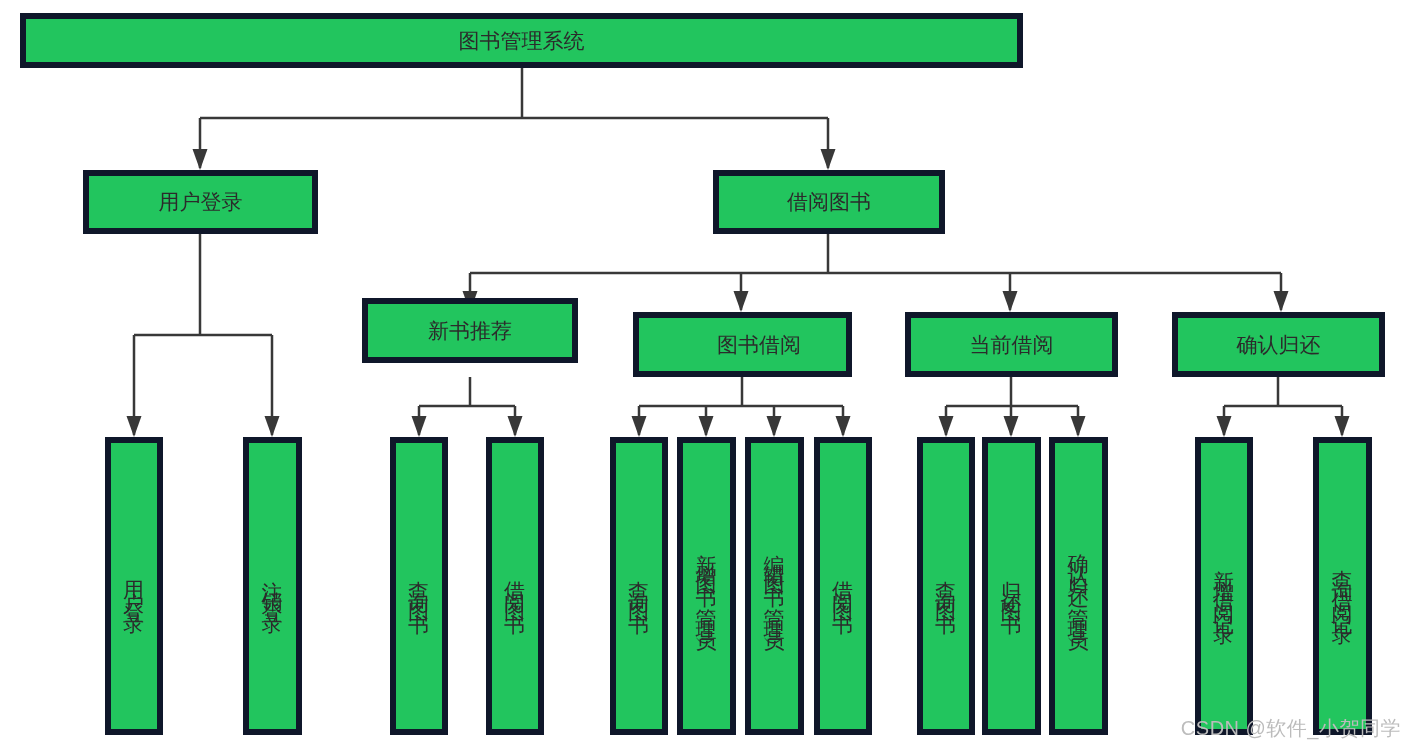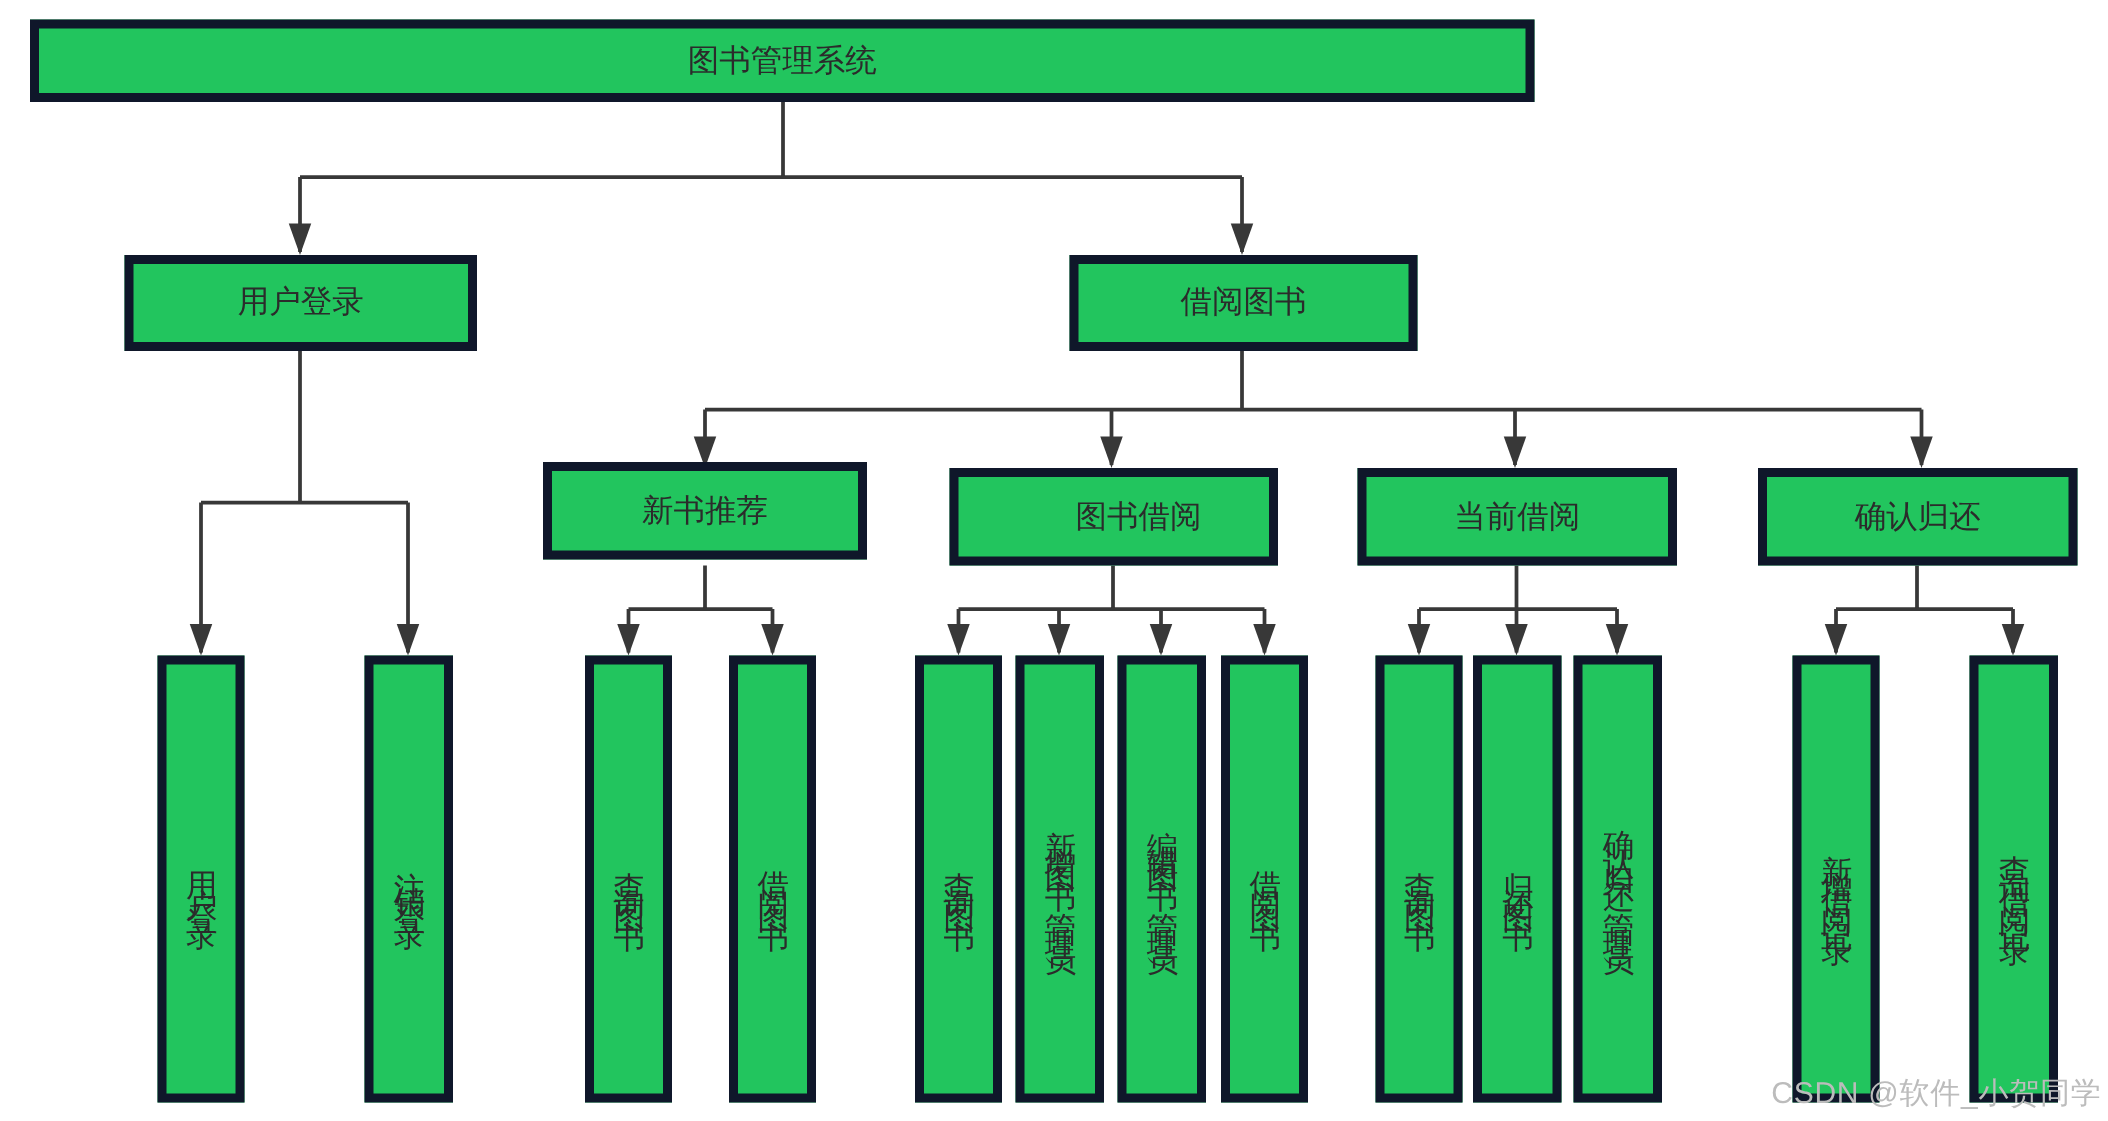--- a/index.html
+++ b/index.html
@@ -41,21 +41,21 @@
     writing-mode: vertical-rl;
     text-orientation: mixed;
     letter-spacing: 11px;
     line-height: 1;
     white-space: nowrap;
   }
   
   .n-root          { left: 20px;   top: 13px;  width: 1003px; height: 55px; }
   .n-userLogin     { left: 83px;   top: 170px; width: 235px;  height: 64px; }
   .n-bookMgmt      { left: 713px;  top: 170px; width: 232px;  height: 64px; }
-  .n-newBookRec    { left: 362px;  top: 308px; width: 216px;  height: 65px; }
+  .n-newBookRec    { left: 362px;  top: 298px; width: 216px;  height: 65px; }
   .n-bookBorrow    { left: 633px;  top: 312px; width: 219px;  height: 65px; padding-left: 33px; }
   .n-currentBorrow { left: 905px;  top: 312px; width: 213px;  height: 65px; }
   .n-borrowRecord  { left: 1172px; top: 312px; width: 213px;  height: 65px; }
   
   .leaf { top: 437px; height: 298px; }
   .n-userLoginLeaf   { left: 105px;  width: 58px; }
   .n-logoutLeaf      { left: 243px;  width: 59px; }
   .n-recQueryBook    { left: 390px;  width: 58px; }
   .n-recBorrowBook   { left: 486px;  width: 58px; }
   .n-bbQueryBook     { left: 610px;  width: 58px; }

